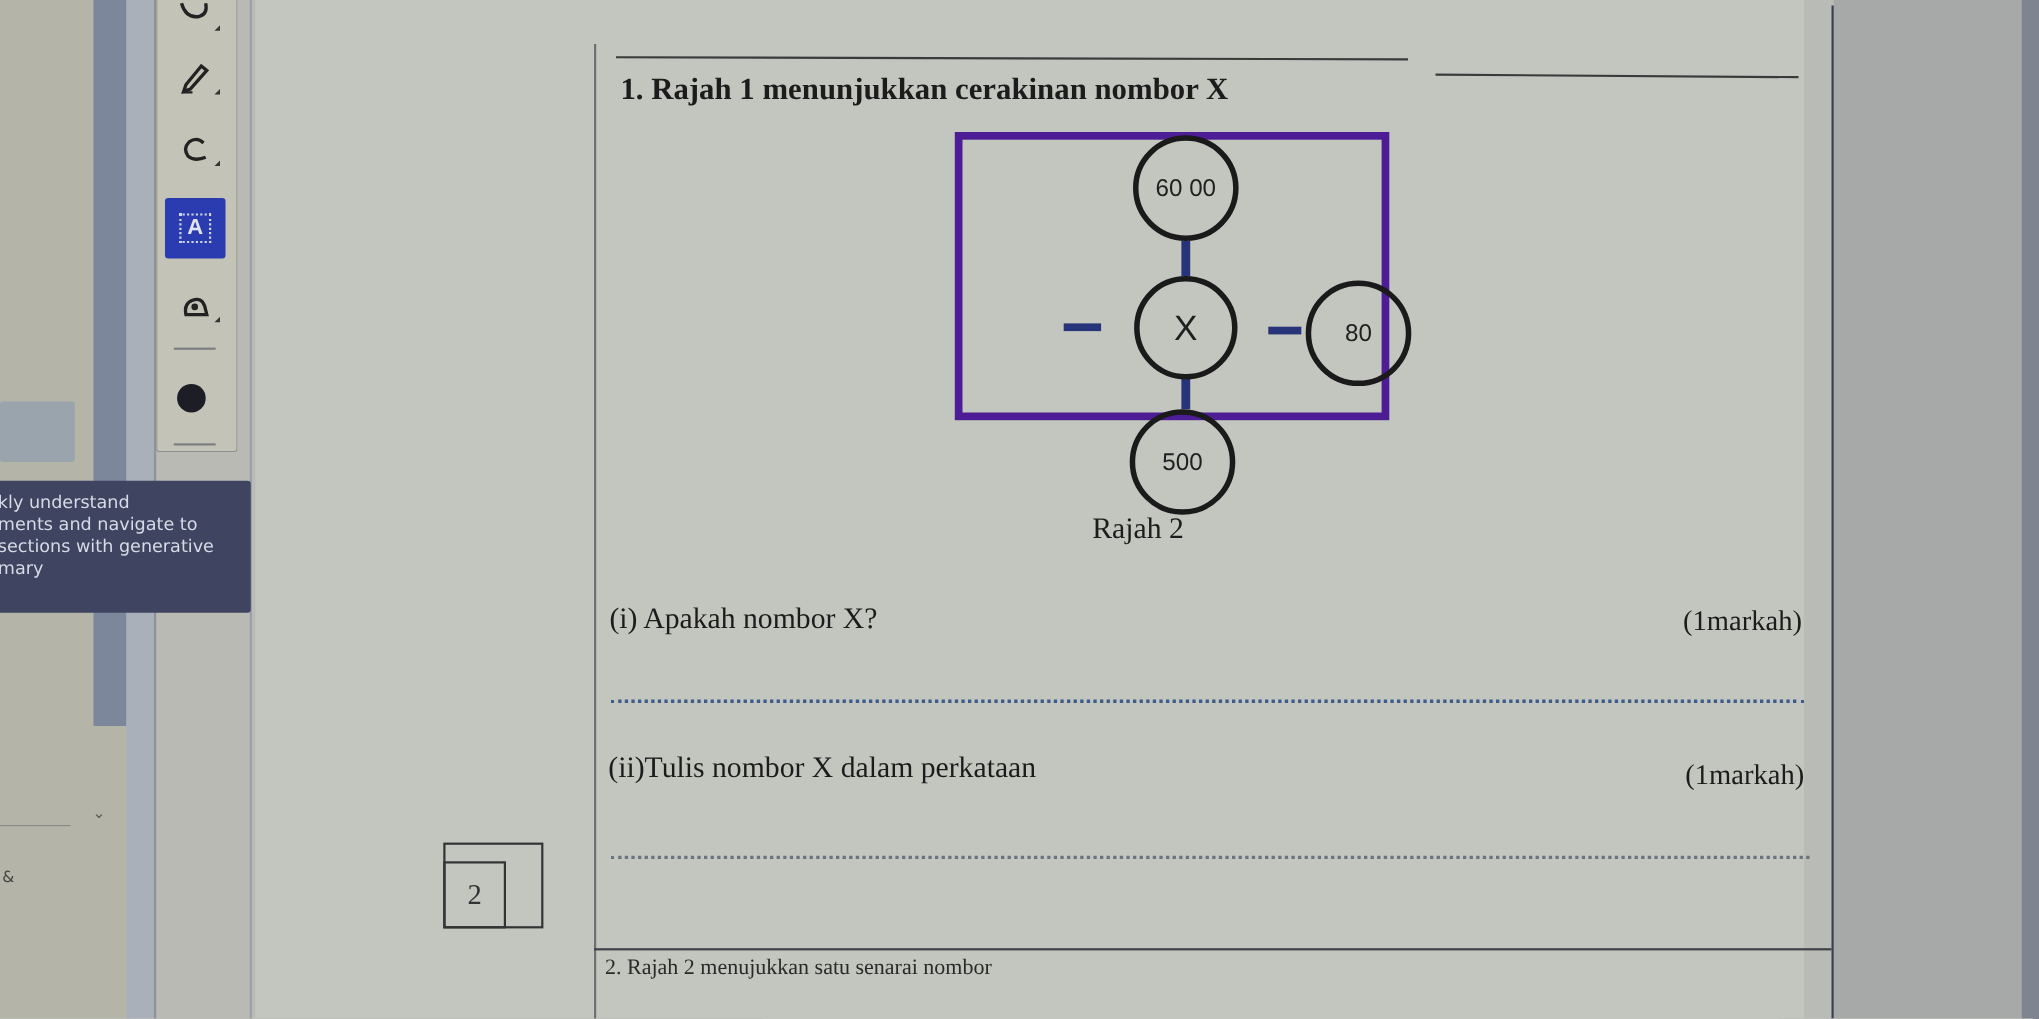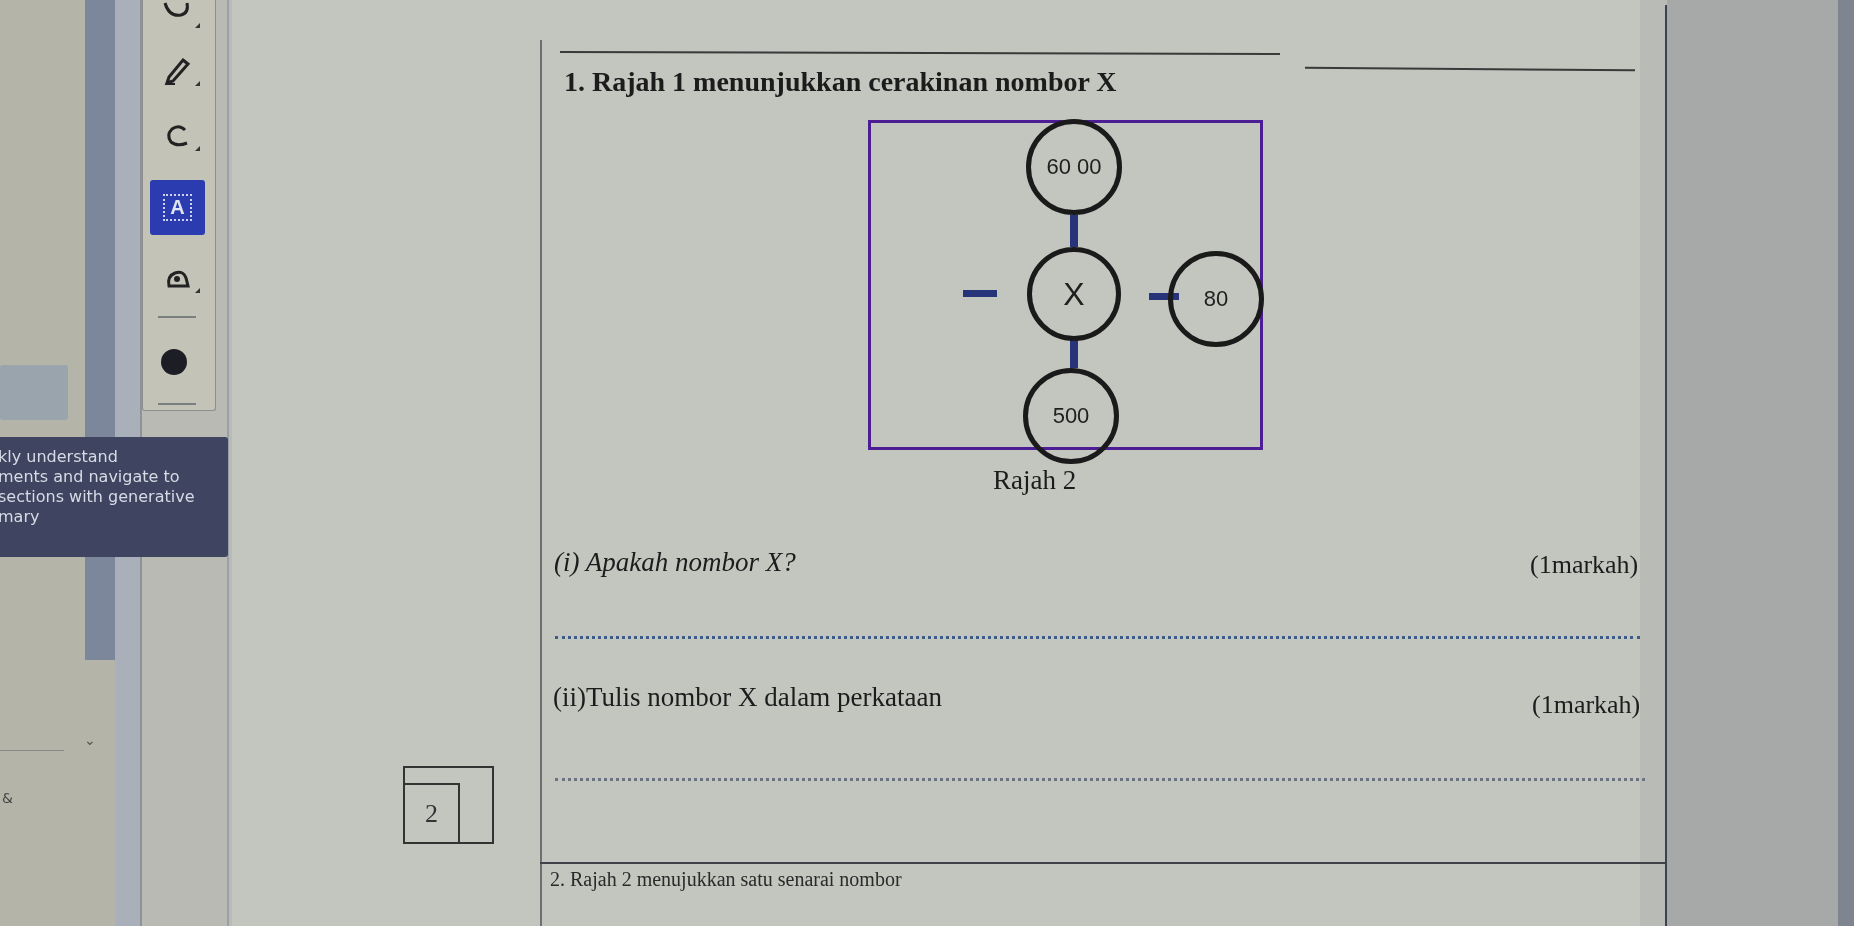--- a/index.html
+++ b/index.html
@@ -38,37 +38,37 @@
   #page-inner-left { left:540px; top:40px; width:2px; height:886px; background:#6e6f70; }
   #page-right-border { left:1665px; top:5px; width:2px; height:921px; background:#3c4150; }
   #right-gutter { left:1667px; top:0; width:187px; height:926px; background:#a6a9a7; }
   #right-edge { left:1838px; top:0; width:16px; height:926px; background:#7f8590; }
   #top-rule-1 { left:560px; top:52px; width:720px; height:2px; background:#3a3a3a; transform:rotate(0.15deg); }
   #top-rule-2 { left:1305px; top:68px; width:330px; height:2px; background:#3a3a3a; transform:rotate(0.4deg); }
 
   .q-text { position:absolute; color:#1c1c1c; font-family:"Liberation Serif", serif; white-space:nowrap; }
   #q1-title { left:564px; top:66px; font-size:28px; font-weight:bold; }
   #rajah-caption { left:993px; top:465px; font-size:27px; }
-  #q1i { left:554px; top:547px; font-size:27px;font-style:italic; }
+  #q1i { left:554px; top:547px; font-size:27px; }
   #q1i-mark { left:1530px; top:550px; font-size:26px; }
   #q1ii { left:553px; top:682px; font-size:27px;text-align:center; }
   #q1ii-mark { left:1532px; top:690px; font-size:26px; }
   #q2-title { left:550px; top:868px; font-size:20px; color:#2a2a2a; }
 
   .answer-line { position:absolute; height:0; border-top:3px dotted #3d5c8a; }
   #ans1 { left:555px; top:636px; width:1085px; }
   #ans2 { left:555px; top:778px; width:1090px; border-top-color:#6a7380; }
   #q2-rule { left:540px; top:862px; width:1125px; height:2px; background:#3f4248; }
 
   
   #pg-outer { left:403px; top:766px; width:91px; height:78px; border:2px solid #333; box-sizing:border-box; }
   #pg-inner { left:403px; top:783px; width:57px; height:61px; border:2px solid #333; box-sizing:border-box; display:flex; align-items:center; justify-content:center; font-size:26px; color:#333; }
 
   
-  #diagram { left:868px; top:120px; width:395px; height:330px; border:3px solid #4c1d95; box-sizing:border-box; background:transparent; }
+  #diagram { left:868px; top:120px; width:395px; height:262px; border:7px solid #4c1d95; box-sizing:border-box; background:transparent; }
   .conn { position:absolute; background:#28347a; }
   .node { position:absolute; border:5px solid #1a1a1a; border-radius:50%; box-sizing:border-box; display:flex; align-items:center; justify-content:center; font-family:"Liberation Sans", sans-serif; color:#1f1f1f; background:transparent; }
 </style>
 </head>
 <body>
 
 <div id="left-bg" class="abs"></div>
 <div id="left-strip" class="abs"></div>
 <div id="left-strip2" class="abs"></div>
 <div id="left-block" class="abs"></div>
@@ -140,21 +140,21 @@
 
 <div id="diagram" class="abs">
 
   <div class="conn" style="left:199px; top:92px; width:8px; height:32px;"></div>
   <div class="conn" style="left:199px; top:215px; width:8px; height:30px;"></div>
   <div class="conn" style="left:92px; top:167px; width:34px; height:7px;"></div>
   <div class="conn" style="left:278px; top:170px; width:30px; height:7px;"></div>
 
   <div class="node" style="left:155px; top:-4px; width:96px; height:96px; font-size:22px;">60 00</div>
   <div class="node" style="left:156px; top:124px; width:94px; height:94px; font-size:32px;">X</div>
-  <div class="node" style="left:297px; top:128px; width:96px; height:96px; font-size:22px;">80</div>
+  <div class="node" style="left:312px; top:128px; width:96px; height:96px; font-size:22px;">80</div>
   <div class="node" style="left:152px; top:245px; width:96px; height:96px; font-size:22px;">500</div>
 </div>
 
 <div id="rajah-caption" class="q-text">Rajah 2</div>
 
 <div id="q1i" class="q-text">(i)  Apakah nombor X?</div>
 <div id="q1i-mark" class="q-text">(1markah)</div>
 <div id="ans1" class="answer-line"></div>
 
 <div id="q1ii" class="q-text">(ii)Tulis nombor X dalam perkataan</div>

